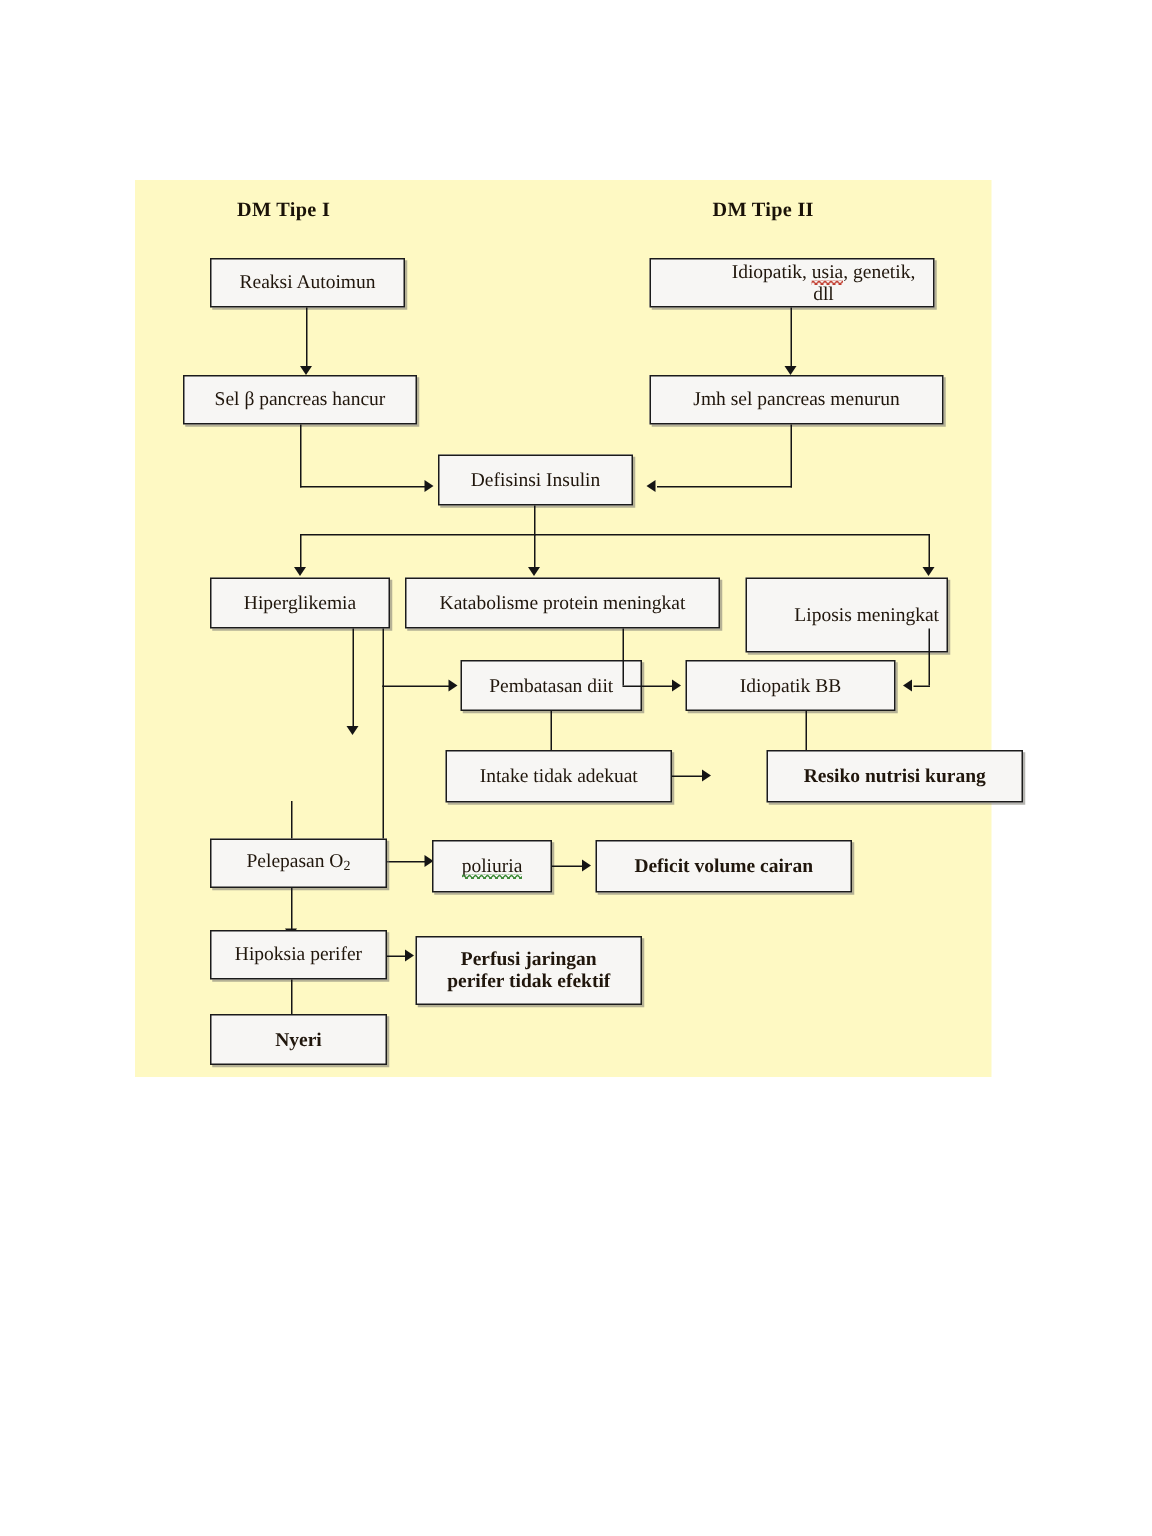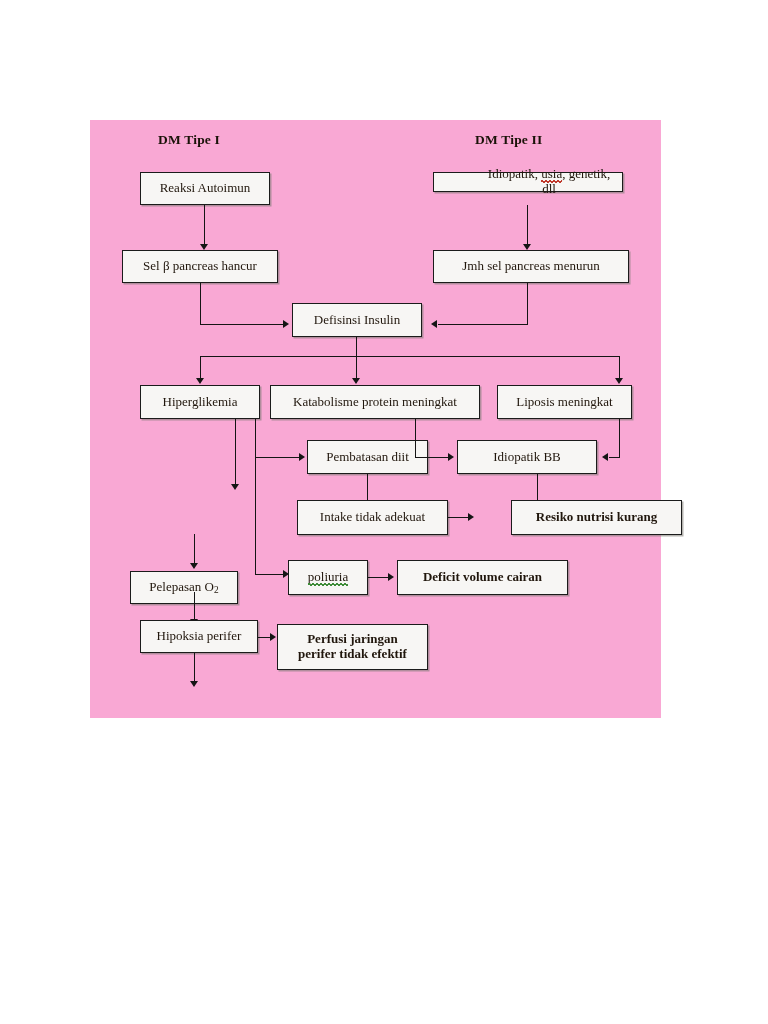--- a/index.html
+++ b/index.html
@@ -13,21 +13,21 @@
     font-family: "Liberation Serif", "DejaVu Serif", serif;
     overflow: hidden;
   }
 
   #canvas {
     position: absolute;
     left: 90px;
     top: 120px;
     width: 571px;
     height: 598px;
-    background: #f9a8d4;
+    background: #fef9c3;
   }
 
   
   .col-title {
     position: absolute;
     font-weight: bold;
     font-size: 13.5px;
     color: #1a1208;
     letter-spacing: 0.2px;
     white-space: nowrap;
@@ -114,21 +114,21 @@
 
 <div id="canvas">
 
   <div class="col-title" style="left:68px; top:12px;">DM Tipe I</div>
   <div class="col-title" style="left:385px; top:12px;">DM Tipe II</div>
 
   <div class="box" style="left:50px; top:52px; width:130px; height:33px;">
     <span class="txt">Reaksi Autoimun</span>
   </div>
 
-  <div class="box" style="left:343px; top:52px; width:190px; height:20px;padding-left:42px;">
+  <div class="box" style="left:343px; top:52px; width:190px; height:33px;padding-left:42px;">
     <span class="txt"><span>Idiopatik, </span><span class="sq-red">usia</span><span>, genetik, dll</span></span>
   </div>
 
   <div class="ln lv" style="left:114px; top:85px; height:40px;"></div>
   <div class="arrow ar-down" style="left:110px; top:124px;"></div>
 
   <div class="ln lv" style="left:437px; top:85px; height:40px;"></div>
   <div class="arrow ar-down" style="left:433px; top:124px;"></div>
 
   <div class="box" style="left:32px; top:130px; width:156px; height:33px;">
@@ -161,21 +161,21 @@
   <div class="arrow ar-down" style="left:525px; top:258px;"></div>
 
   <div class="box" style="left:50px; top:265px; width:120px; height:34px;">
     <span class="txt">Hiperglikemia</span>
   </div>
 
   <div class="box" style="left:180px; top:265px; width:210px; height:34px;">
     <span class="txt">Katabolisme protein meningkat</span>
   </div>
 
-  <div class="box" style="left:407px; top:265px; width:135px; height:34px;">
+  <div class="box" style="left:407px; top:265px; width:135px; height:50px;justify-content:flex-end;">
     <span class="txt">Liposis meningkat</span>
   </div>
 
   <div class="box" style="left:217px; top:320px; width:121px; height:34px;">
     <span class="txt">Pembatasan diit</span>
   </div>
 
   <div class="box" style="left:367px; top:320px; width:140px; height:34px;">
     <span class="txt">Idiopatik BB</span>
   </div>
@@ -212,21 +212,21 @@
     <span class="txt">Resiko nutrisi kurang</span>
   </div>
 
   <div class="ln lh" style="left:358px; top:397px; width:22px;"></div>
   <div class="arrow ar-right" style="left:378px; top:393px;"></div>
 
 
   <div class="ln lv" style="left:104px; top:414px; height:30px;"></div>
   <div class="arrow ar-down" style="left:100px; top:443px;"></div>
 
-  <div class="box" style="left:40px; top:439px; width:108px; height:33px;margin-top:12px;">
+  <div class="box" style="left:50px; top:439px; width:118px; height:33px;">
     <span class="txt"><span>Pelepasan O</span><sub>2</sub></span>
   </div>
 
   <div class="ln lv" style="left:104px; top:472px; height:28px;"></div>
   <div class="arrow ar-down" style="left:100px; top:499px;"></div>
 
   <div class="box" style="left:198px; top:440px; width:80px; height:35px;">
     <span class="txt"><span class="sq-grn">poliuria</span></span>
   </div>
 
@@ -247,14 +247,17 @@
   <div class="box b" style="left:187px; top:504px; width:151px; height:46px;">
     <span class="txt">
       <span>Perfusi jaringan</span><br>
       <span>perifer tidak efektif</span>
     </span>
   </div>
 
   <div class="ln lv" style="left:104px; top:533px; height:29px;"></div>
   <div class="arrow ar-down" style="left:100px; top:561px;"></div>
 
+  <div class="box b" style="left:50px; top:556px; width:118px; height:34px;">
+    <span class="txt">Nyeri</span>
+  </div>
 
 </div>
 
 </body></html>

